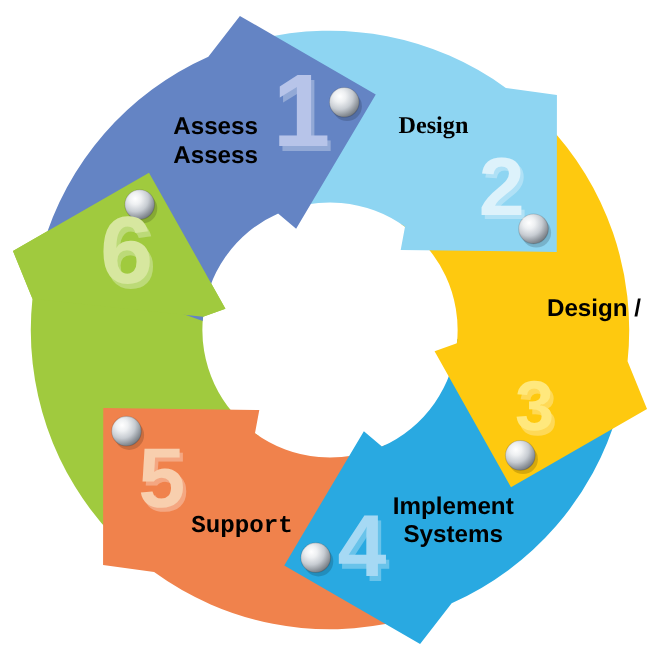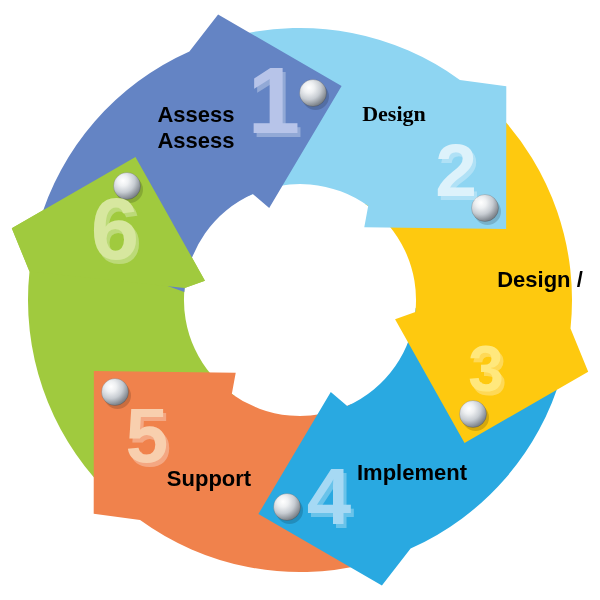--- a/index.html
+++ b/index.html
@@ -72,20 +72,21 @@
       <div class="lbl" style="left: 394px; top: 114px; font-family: Liberation Serif, serif;">
         <span>Design</span>
       </div>
       <div class="num" style="left: 485px; top: 369px; color: rgb(255, 232, 125); font-size: 64px;">3</div>
       <div class="lbl" style="left: 500px; top: 280px; margin-left: 40px;">
         <span>Design /</span>
       </div>
       <div class="num" style="left: 328px; top: 497px; color: rgb(166, 217, 244); font-size: 80px;">4</div>
       <div class="lbl" style="left: 412px; top: 473px;">
         <span>Implement</span>
+        <span>Systems</span>
       </div>
       <div class="num" style="left: 146px; top: 435px; color: rgb(248, 207, 174); font-size: 77px;">5</div>
-      <div class="lbl" style="left: 209px; top: 479px;">
+      <div class="lbl" style="left: 220px; top: 479px; font-family: Liberation Mono, monospace;">
         <span>Support</span>
       </div>
       <div class="num" style="left: 114px; top: 228px; color: rgb(215, 231, 159); font-size: 87px;">6</div>
     </div>
 </div>
 
 </body></html>

